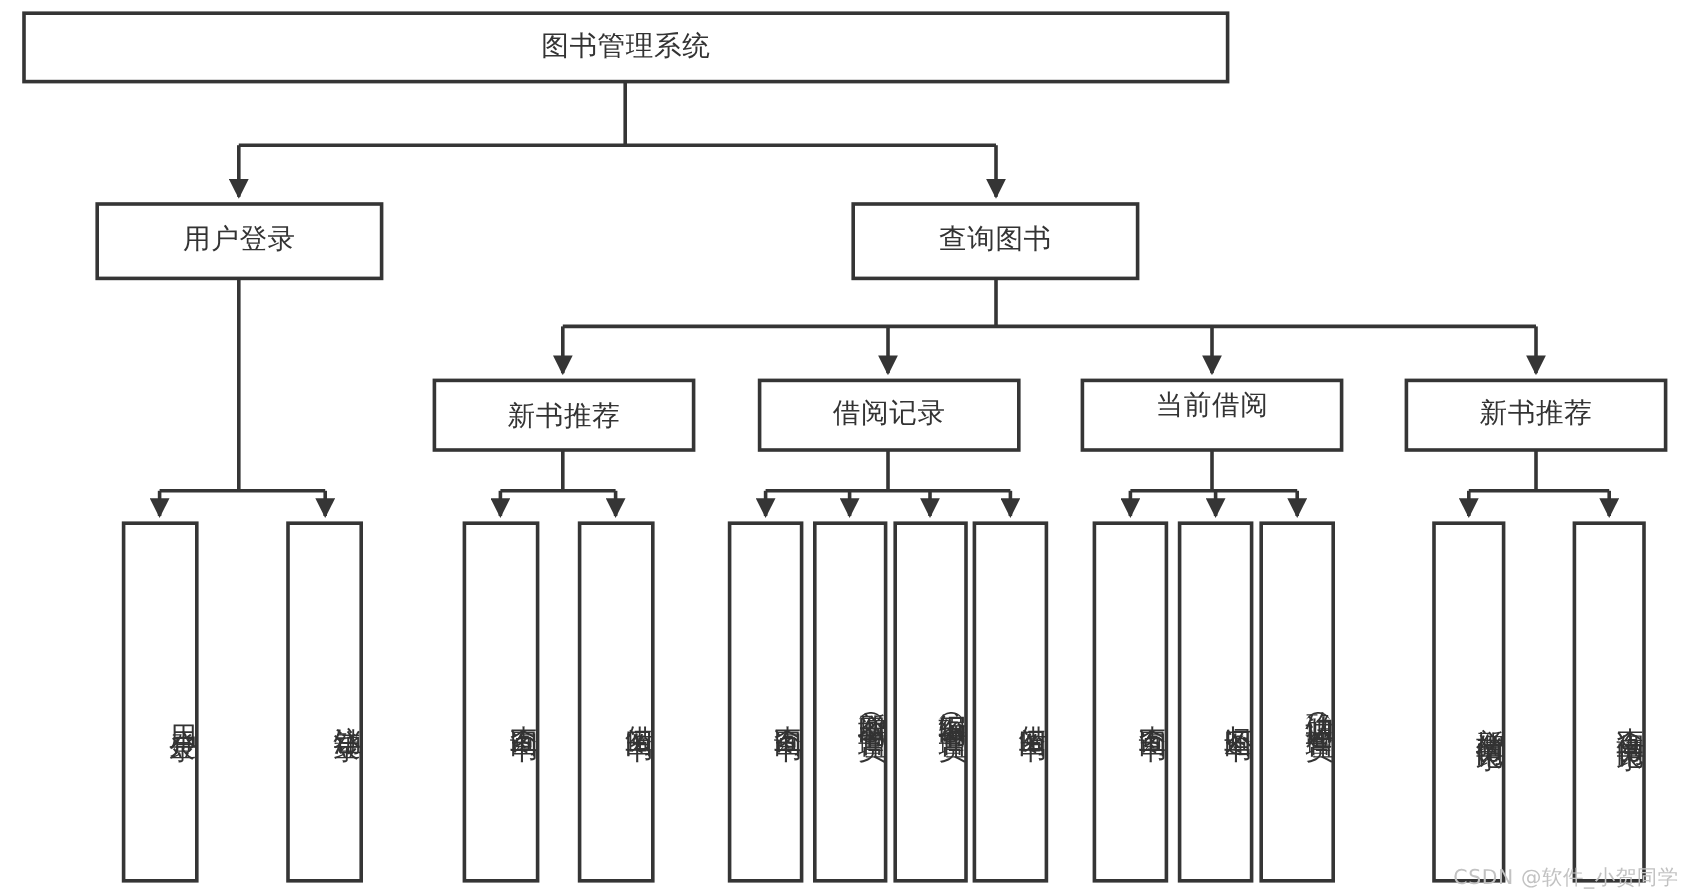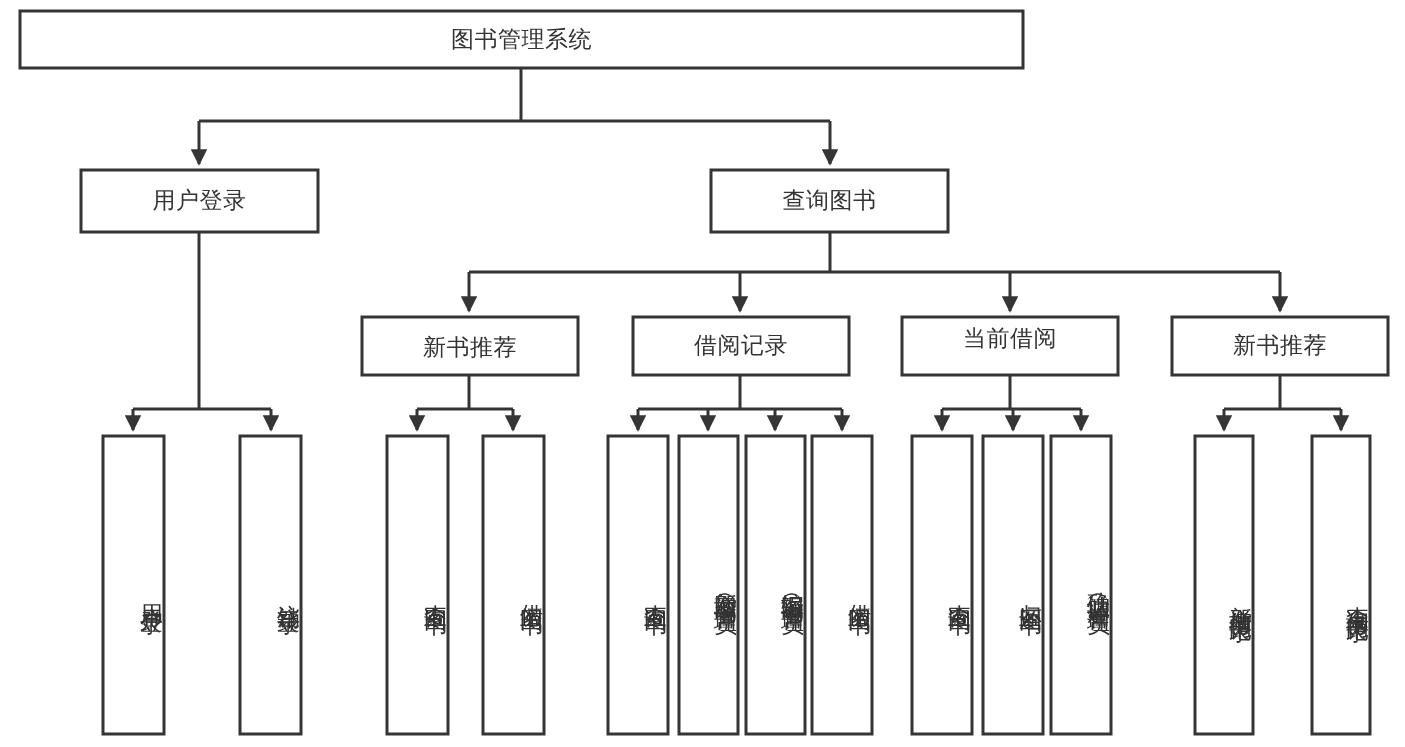--- a/index.html
+++ b/index.html
@@ -175,14 +175,15 @@
   <div class="label vertical" style="left:746px; top:436px; width:59px; height:298px; padding-top:4px;">编辑图书（管理员）</div>
   <div class="label vertical" style="left:812px; top:436px; width:60px; height:298px;">借阅图书</div>
 
   <div class="label vertical" style="left:912px; top:436px; width:60px; height:298px;">查询图书</div>
   <div class="label vertical" style="left:983px; top:436px; width:60px; height:298px;">归还图书</div>
   <div class="label vertical" style="left:1051px; top:436px; width:60px; height:298px; padding-top:4px;">确认归还（管理员）</div>
 
   <div class="label vertical" style="left:1195px; top:436px; width:58px; height:298px; padding-top:24px;">新增借阅记录</div>
   <div class="label vertical" style="left:1312px; top:436px; width:58px; height:298px; padding-top:24px;">查询借阅记录</div>
 
+  <div class="watermark">CSDN @软件_小贺同学</div>
 
 </div>
 
 </body></html>

